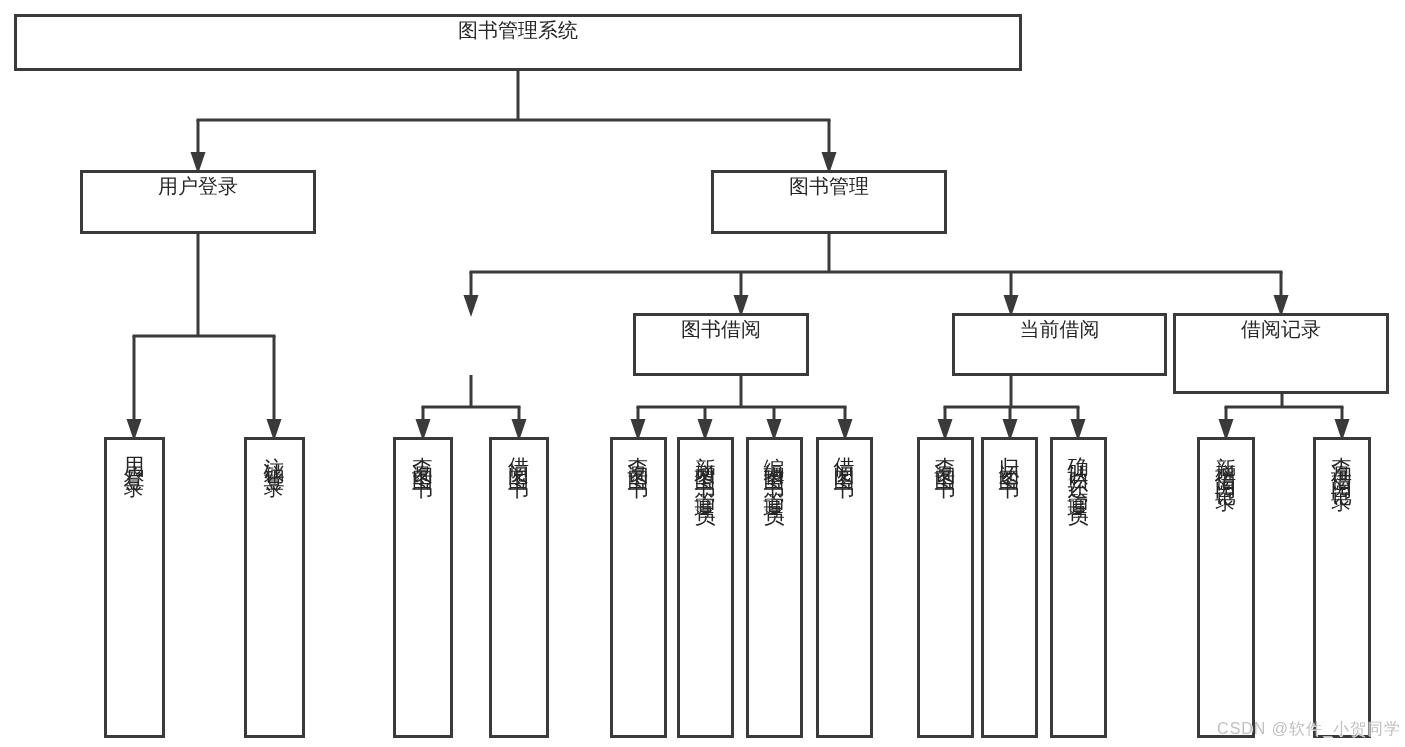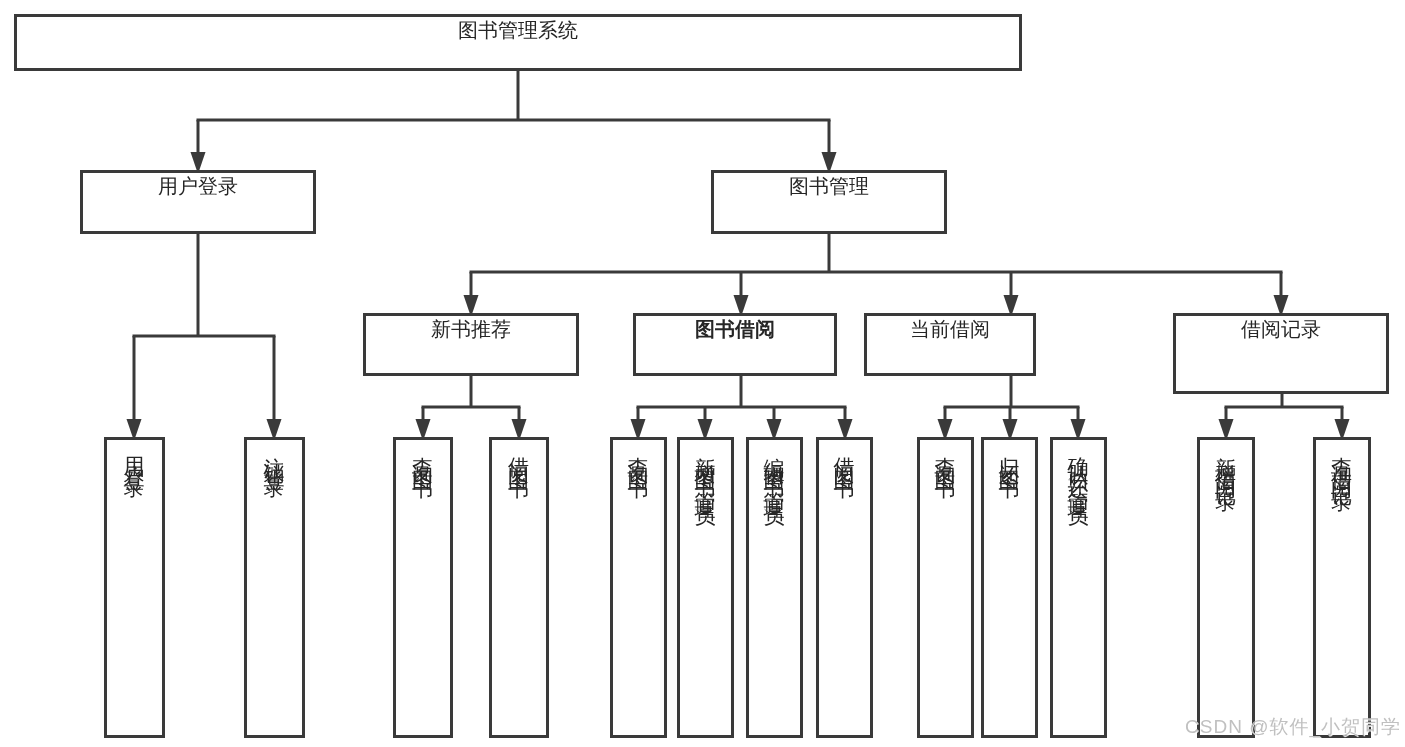--- a/index.html
+++ b/index.html
@@ -33,21 +33,21 @@
   .vnode .vlabel{
     writing-mode:vertical-rl;
     letter-spacing:7px;
     line-height:1;
     font-size:21px;
   }
   .watermark{
     position:absolute;
     right:4px;
     bottom:7px;
-    font-size:19px;
+    font-size:16px;
     color:var(--watermark);
     text-shadow:1px 1px 0 rgba(255,255,255,0.85);
     z-index:3;
     letter-spacing:1px;
     white-space:nowrap;
   }
 </style>
 </head>
 <body>
 
@@ -112,27 +112,24 @@
     <span class="hlabel">图书管理系统</span>
   </div>
 
   <div class="node" style="left:80px;top:170px;width:236px;height:64px;">
     <span class="hlabel">用户登录</span>
   </div>
   <div class="node" style="left:711px;top:170px;width:236px;height:64px;">
     <span class="hlabel">图书管理</span>
   </div>
 
-  <div class="node" style="left:363px;top:313px;width:216px;height:63px;">
-    <span class="hlabel">新书推荐</span>
-  </div>
-  <div class="node" style="left:633px;top:313px;width:204px;height:63px;font-weight:bold;">
+  <div class="node" style="left:633px;top:313px;width:176px;height:63px;">
     <span class="hlabel">图书借阅</span>
   </div>
-  <div class="node" style="left:864px;top:313px;width:172px;height:63px;">
+  <div class="node" style="left:952px;top:313px;width:215px;height:63px;">
     <span class="hlabel">当前借阅</span>
   </div>
   <div class="node" style="left:1173px;top:313px;width:216px;height:81px;">
     <span class="hlabel">借阅记录</span>
   </div>
 
   <div class="node vnode" style="left:104px;top:437px;width:61px;height:301px;">
     <span class="vlabel">用户登录</span>
   </div>
   <div class="node vnode" style="left:244px;top:437px;width:61px;height:301px;">

